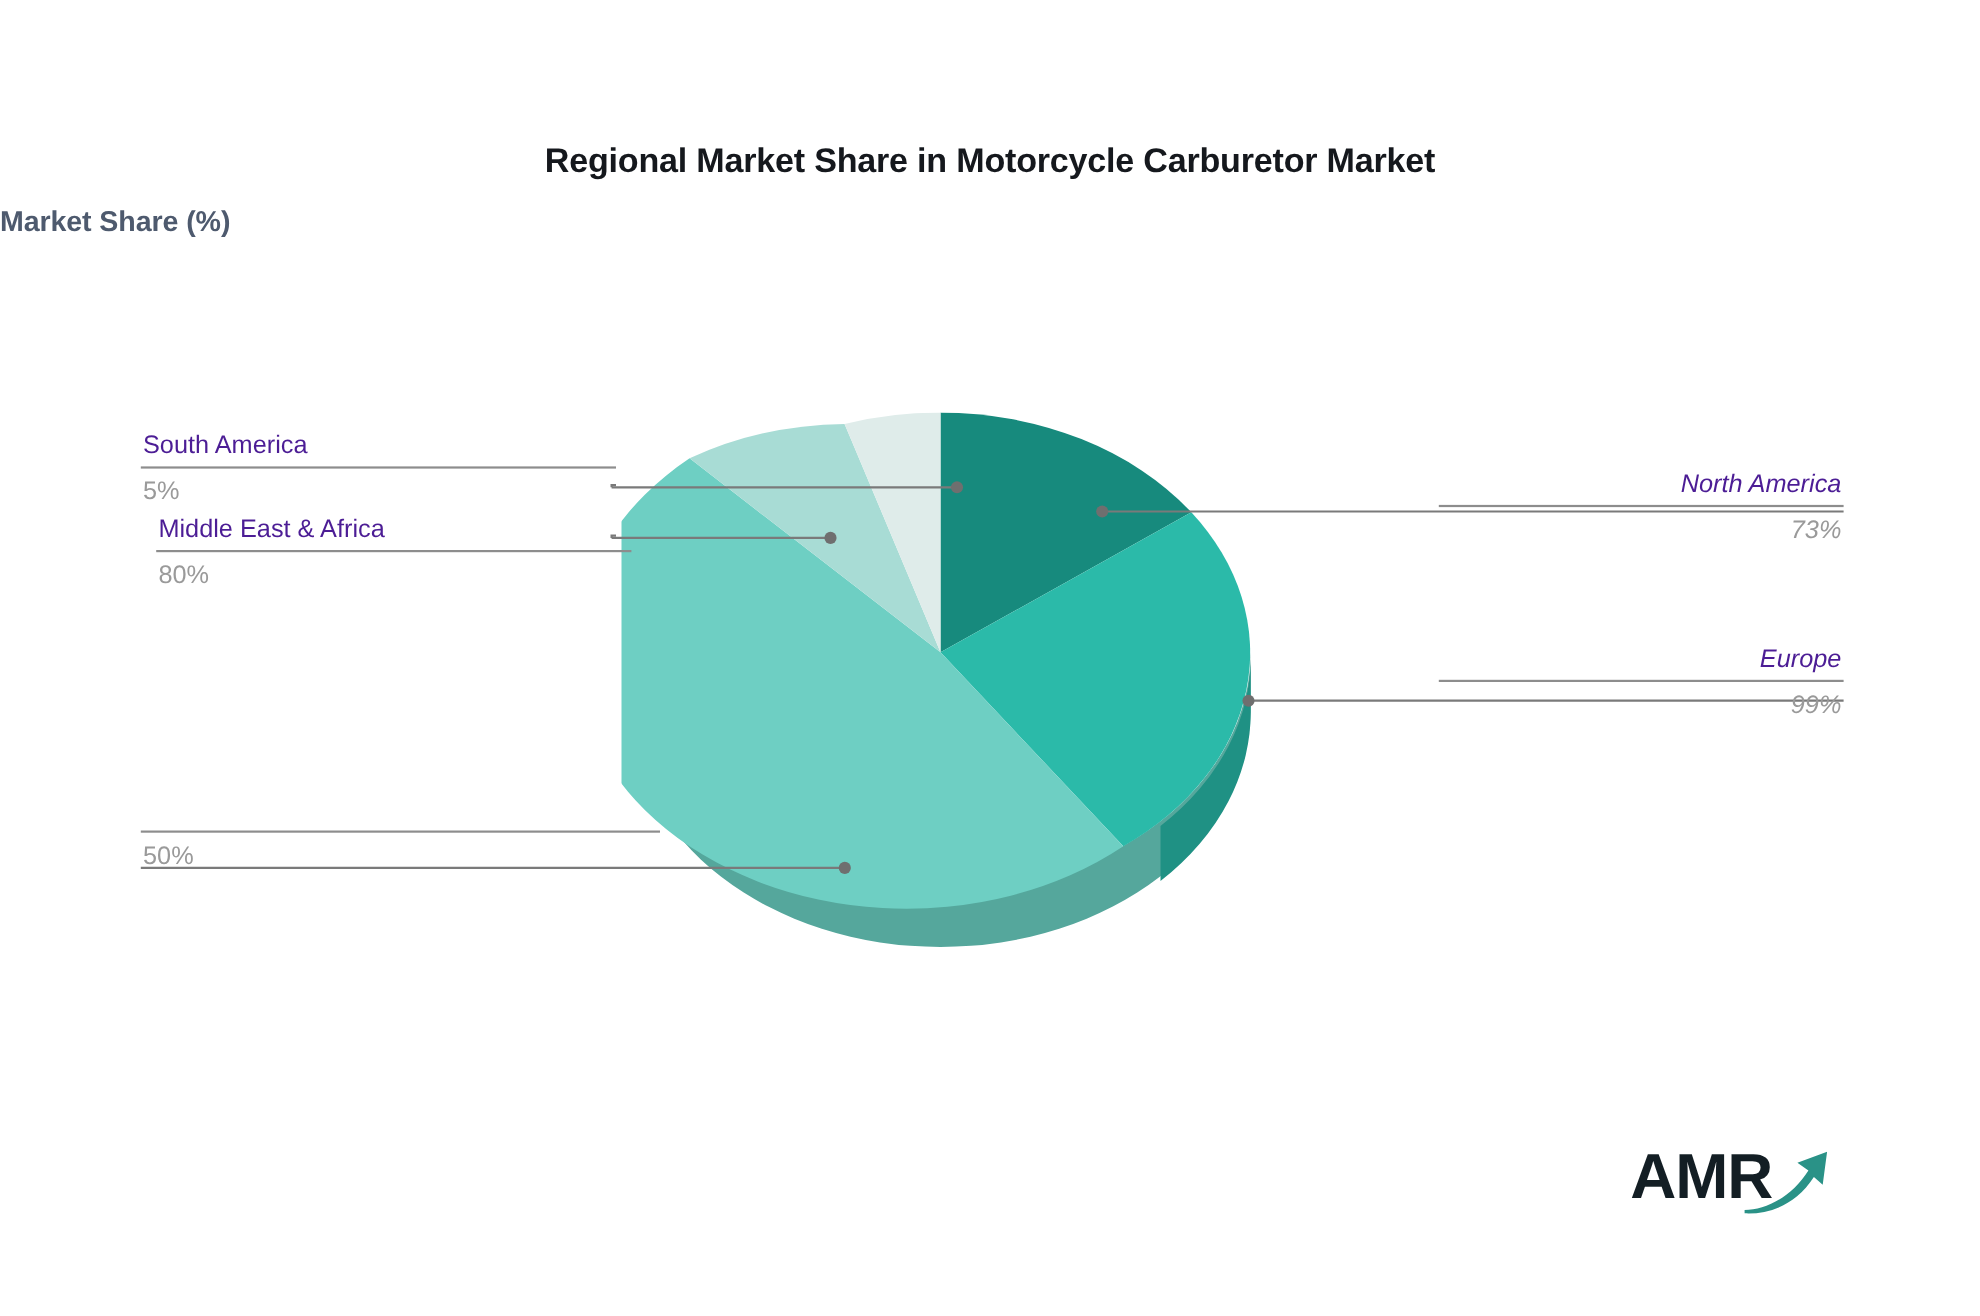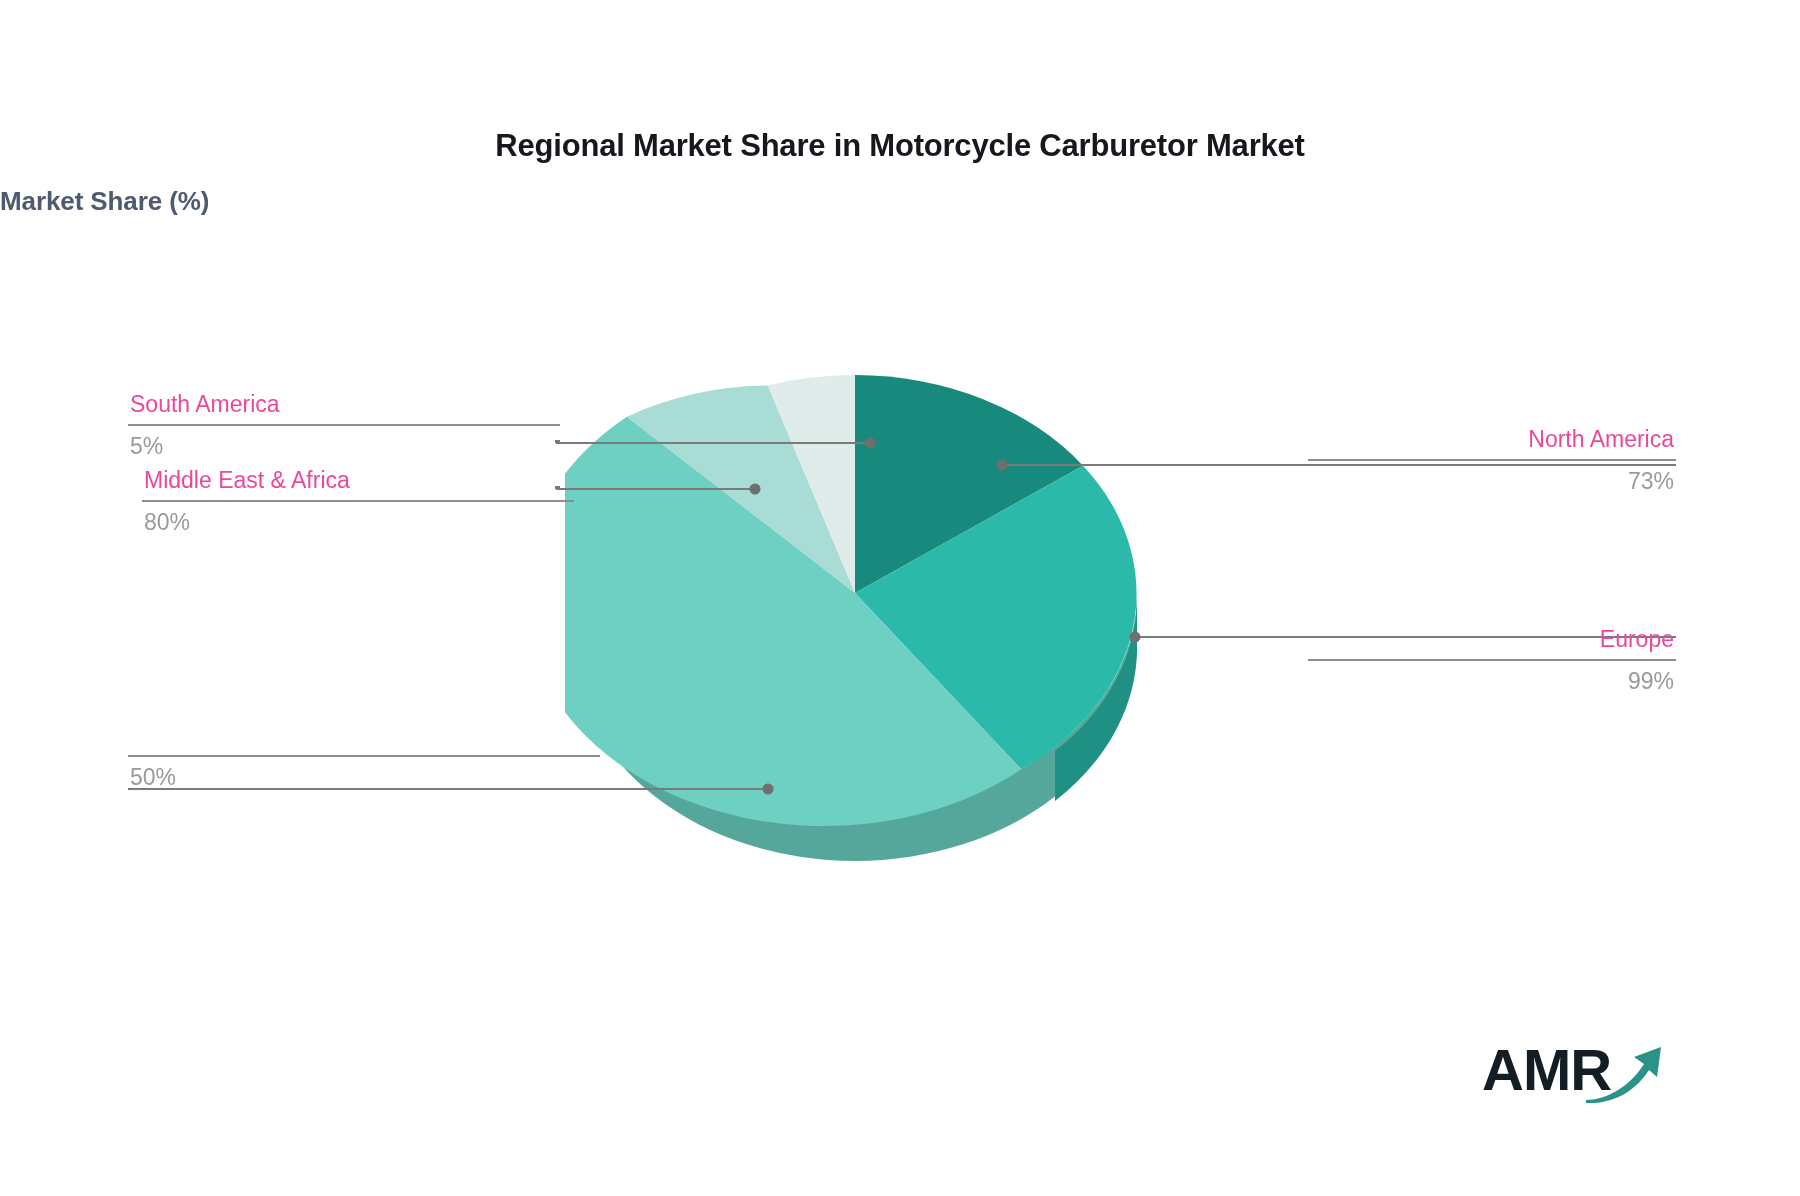--- a/index.html
+++ b/index.html
@@ -52,42 +52,42 @@
   }
   #pie-svg { display: block; }
 
   
   .leader-label {
     position: absolute;
     font-size: 23px;
     line-height: 1.24;
   }
   .leader-label .ll-name {
-    color: #ec4899;
+    color: #4c1d95;
     white-space: nowrap;
     padding: 0 2px 5px 2px;
   }
   .leader-label .ll-rule {
     height: 2px;
     background: #8d8d8d;
     width: 100%;
   }
   .leader-label .ll-value {
     color: #9a9a9a;
     padding: 6px 2px 0 2px;
     white-space: nowrap;
   }
   .leader-label.left { text-align: left; }
-  .leader-label.right { text-align: right; }
+  .leader-label.right { text-align: right; font-style: italic; }
 
   #label-south-america { left: 128px; top: 390px;  width: 432px; }
   #label-mea           { left: 128px; top: 466px;  width: 432px; margin-left: 14px; }
   #label-asia-pacific  { left: 128px; top: 755px;  width: 472px; }
   #label-north-america { left: 1308px; top: 425px; width: 368px; }
-  #label-europe        { left: 1308px; top: 625px; width: 368px; }
+  #label-europe        { left: 1308px; top: 584px; width: 368px; }
 
   
   #leader-lines {
     position: absolute;
     left: 0; top: 0;
     width: 1800px; height: 1196px;
     pointer-events: none;
   }
 
   

